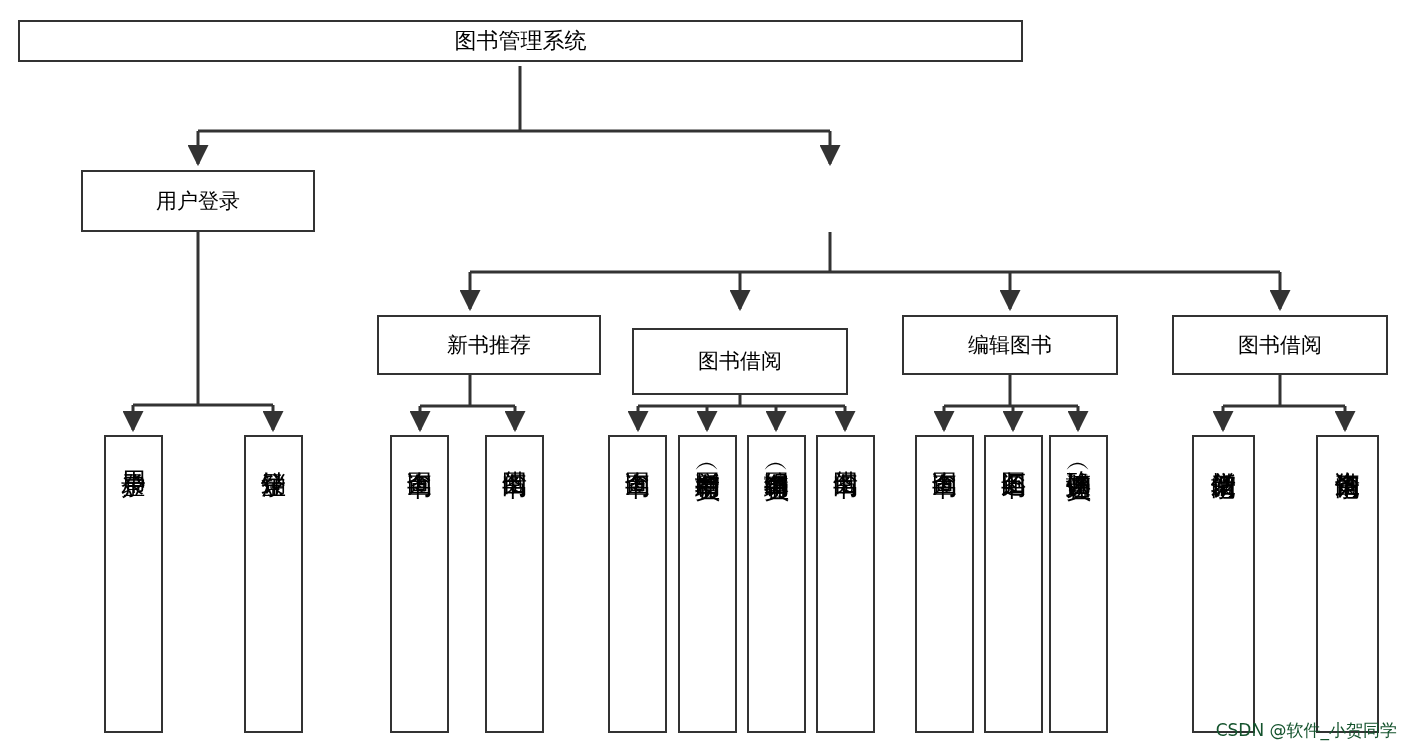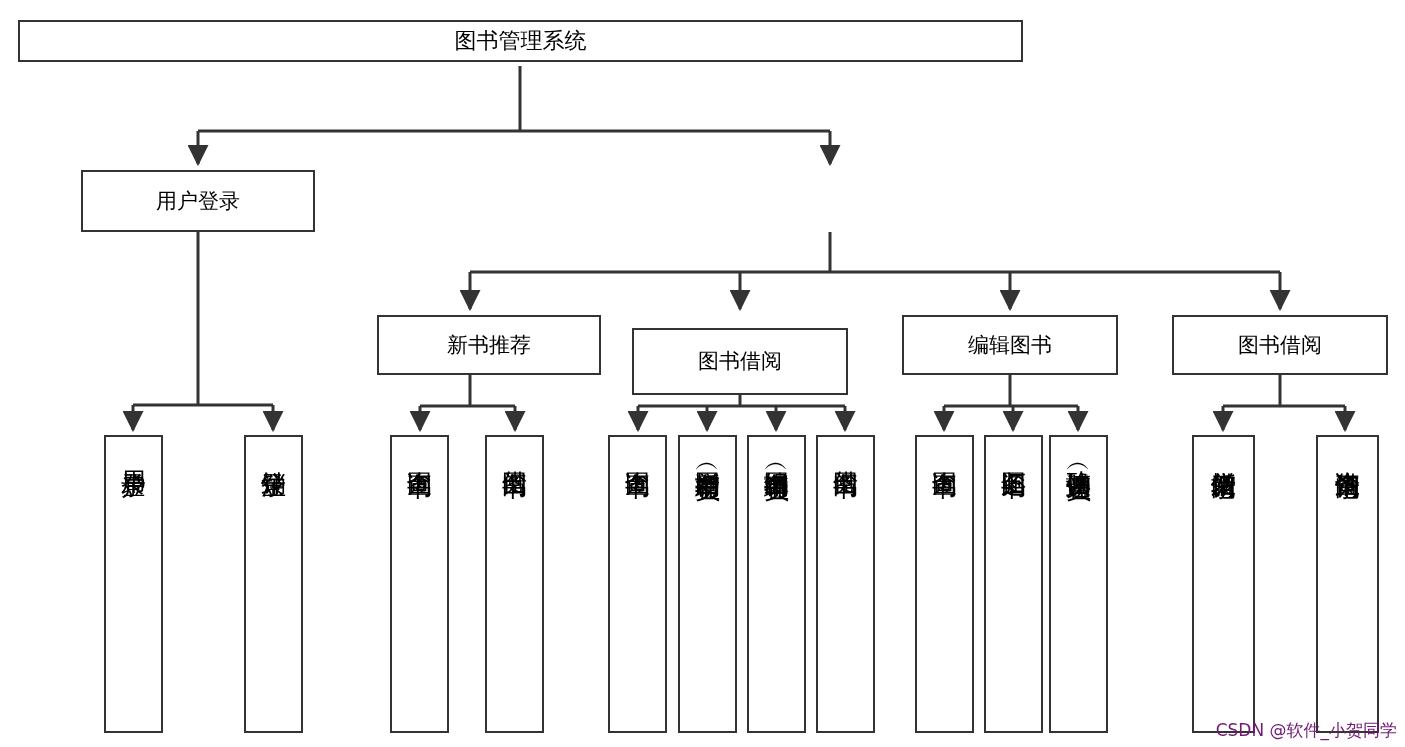--- a/index.html
+++ b/index.html
@@ -60,21 +60,21 @@
     font-size: 25px;
     letter-spacing: 1px;
     white-space: nowrap;
     line-height: 1;
   }
   .watermark {
     position: absolute;
     right: 8px;
     bottom: 5px;
     font-size: 17px;
-    color: #701a75;
+    color: #14532d;
     white-space: nowrap;
     user-select: none;
   }
 </style>
 </head>
 <body>
 
 <div id="canvas">
 
   <svg id="edges" viewBox="0 0 1405 747" width="1405" height="747" xmlns="http://www.w3.org/2000/svg">

